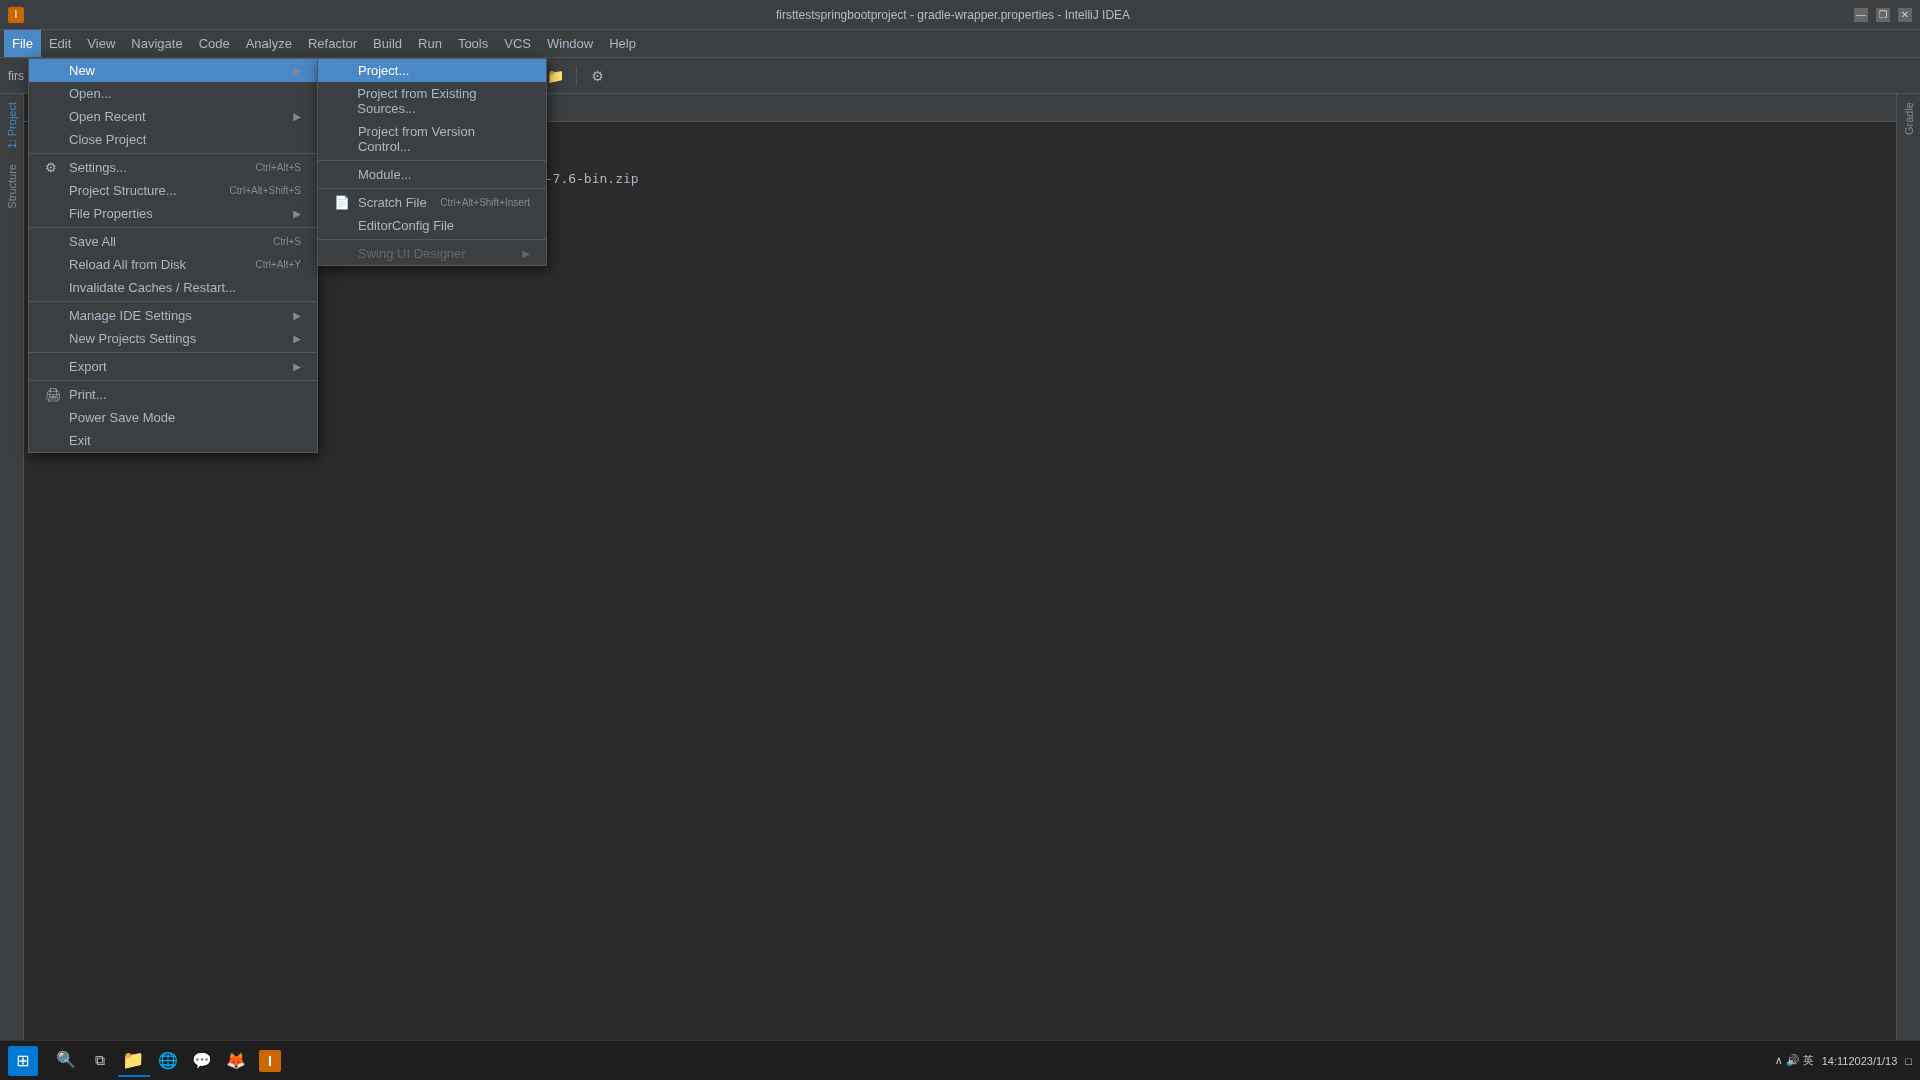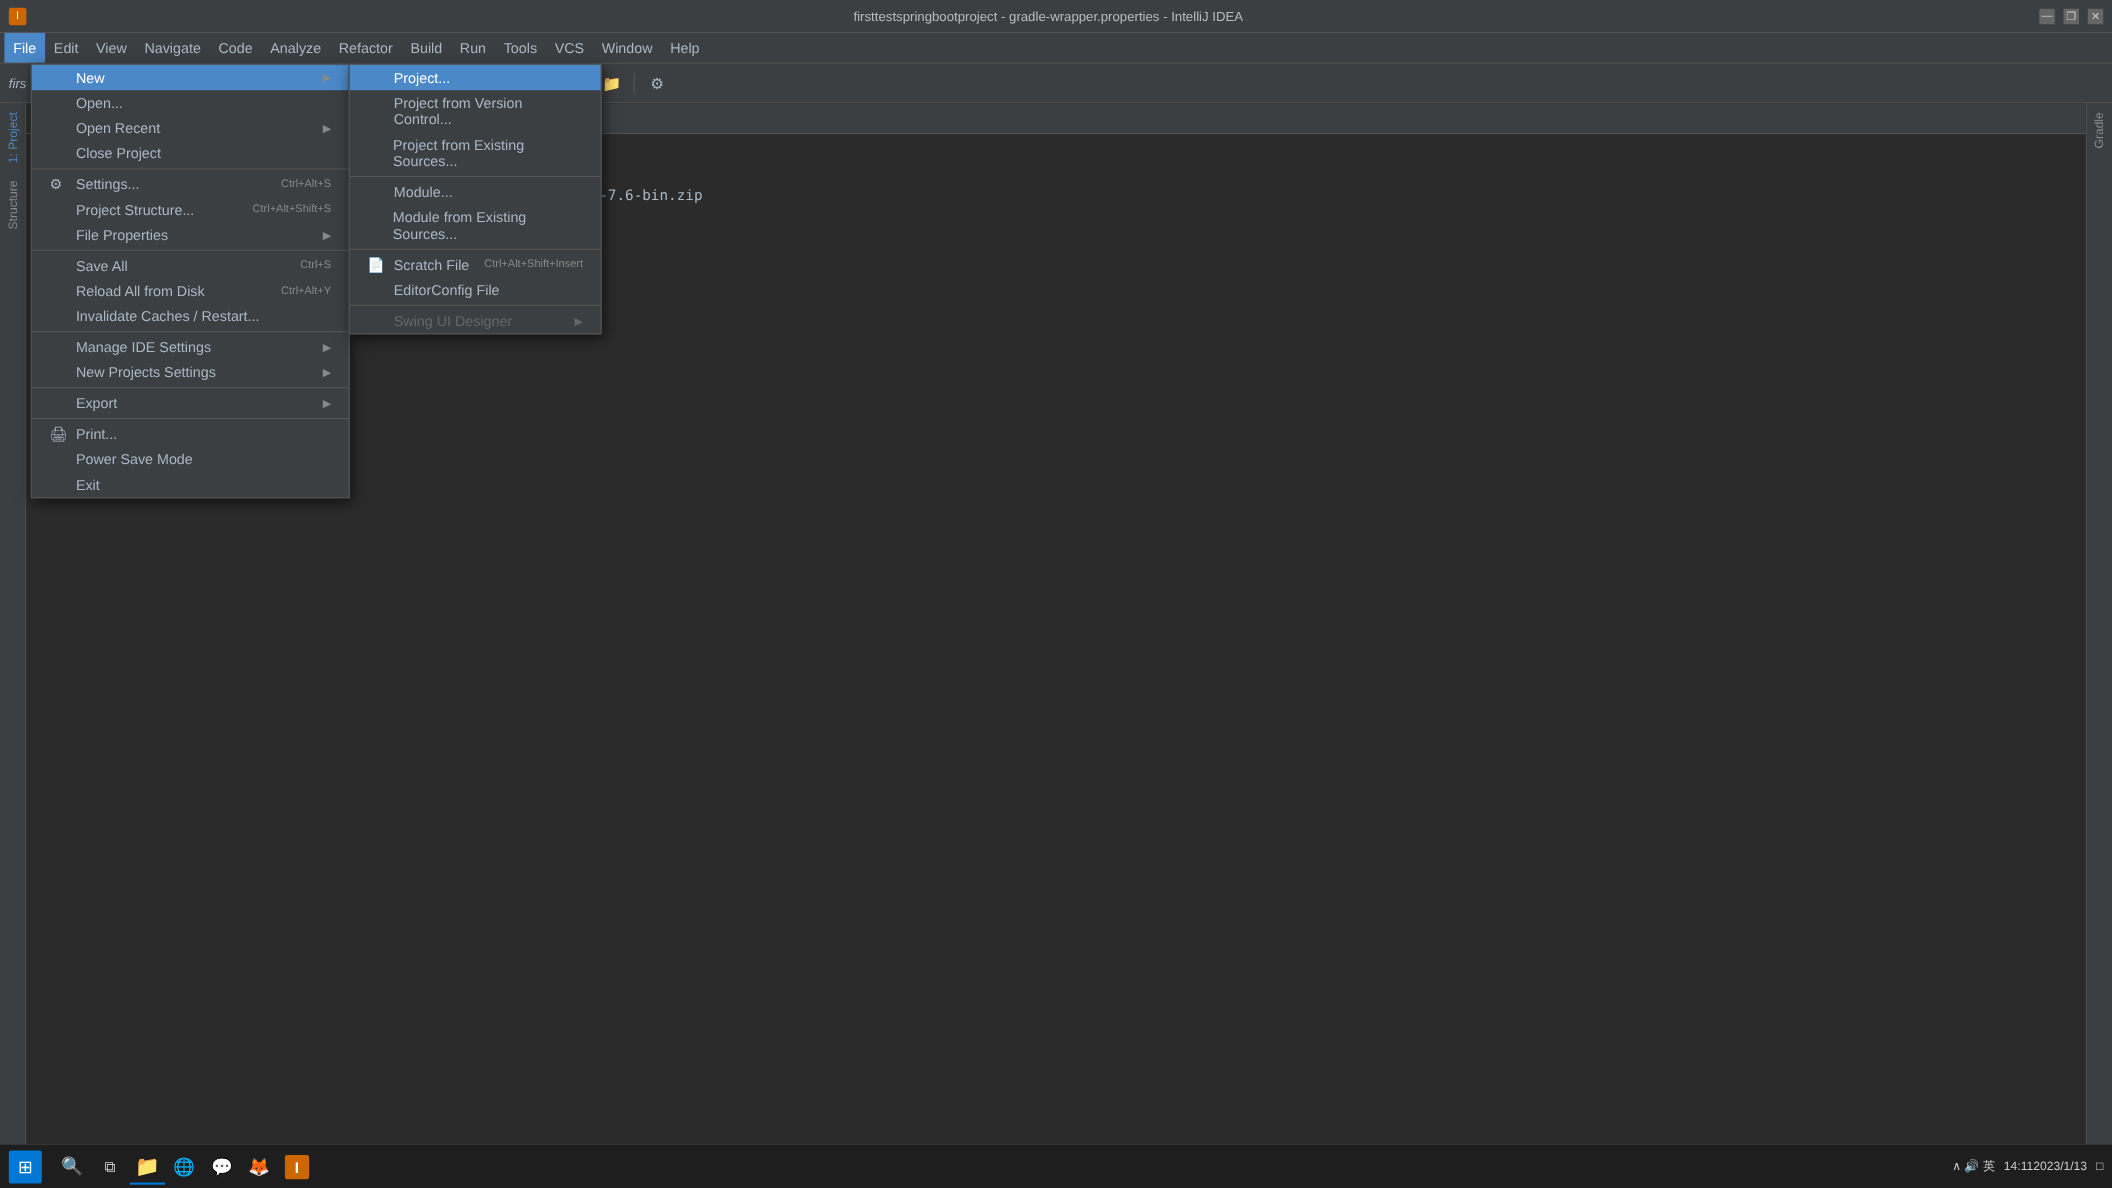--- a/index.html
+++ b/index.html
@@ -266,21 +266,21 @@
   <div class="menu-item">Refactor</div>
   <div class="menu-item">Build</div>
   <div class="menu-item">Run</div>
   <div class="menu-item">Tools</div>
   <div class="menu-item">VCS</div>
   <div class="menu-item">Window</div>
   <div class="menu-item">Help</div>
 </div>
 
 <div id="toolbar">
-  <div style="display:flex;align-items:center;gap:4px;margin-right:8px;font-style:italic;">
+  <div style="display:flex;align-items:center;gap:4px;margin-right:8px;">
     <span style="font-size:12px;color:#a9b7c6;">firs</span>
     <span style="color:#666;">|</span>
   </div>
   <button class="toolbar-btn" title="Back">◀</button>
   <button class="toolbar-btn" title="Forward">▶</button>
   <div class="toolbar-separator"></div>
   <button class="toolbar-btn" title="Search">🔍</button>
   <div class="toolbar-separator"></div>
   <button id="add-config">Add Configuration...</button>
   <div class="toolbar-separator"></div>
@@ -503,40 +503,34 @@
 <div id="new-submenu">
   <div class="dropdown-item highlighted">
     <div class="dropdown-item-left">
       <span class="dropdown-icon"></span>
       <span>Project...</span>
     </div>
   </div>
   <div class="dropdown-item">
     <div class="dropdown-item-left">
       <span class="dropdown-icon"></span>
+      <span>Project from Existing Sources...</span>
+    </div>
+  </div>
+  <div class="dropdown-item">
+    <div class="dropdown-item-left">
+      <span class="dropdown-icon"></span>
       <span>Project from Version Control...</span>
     </div>
   </div>
-  <div class="dropdown-item">
-    <div class="dropdown-item-left">
-      <span class="dropdown-icon"></span>
-      <span>Project from Existing Sources...</span>
-    </div>
-  </div>
   <div class="dropdown-separator"></div>
   <div class="dropdown-item">
     <div class="dropdown-item-left">
       <span class="dropdown-icon"></span>
       <span>Module...</span>
-    </div>
-  </div>
-  <div class="dropdown-item">
-    <div class="dropdown-item-left">
-      <span class="dropdown-icon"></span>
-      <span>Module from Existing Sources...</span>
     </div>
   </div>
   <div class="dropdown-separator"></div>
   <div class="dropdown-item">
     <div class="dropdown-item-left">
       <span class="dropdown-icon">📄</span>
       <span>Scratch File</span>
     </div>
     <span class="dropdown-shortcut">Ctrl+Alt+Shift+Insert</span>
   </div>

